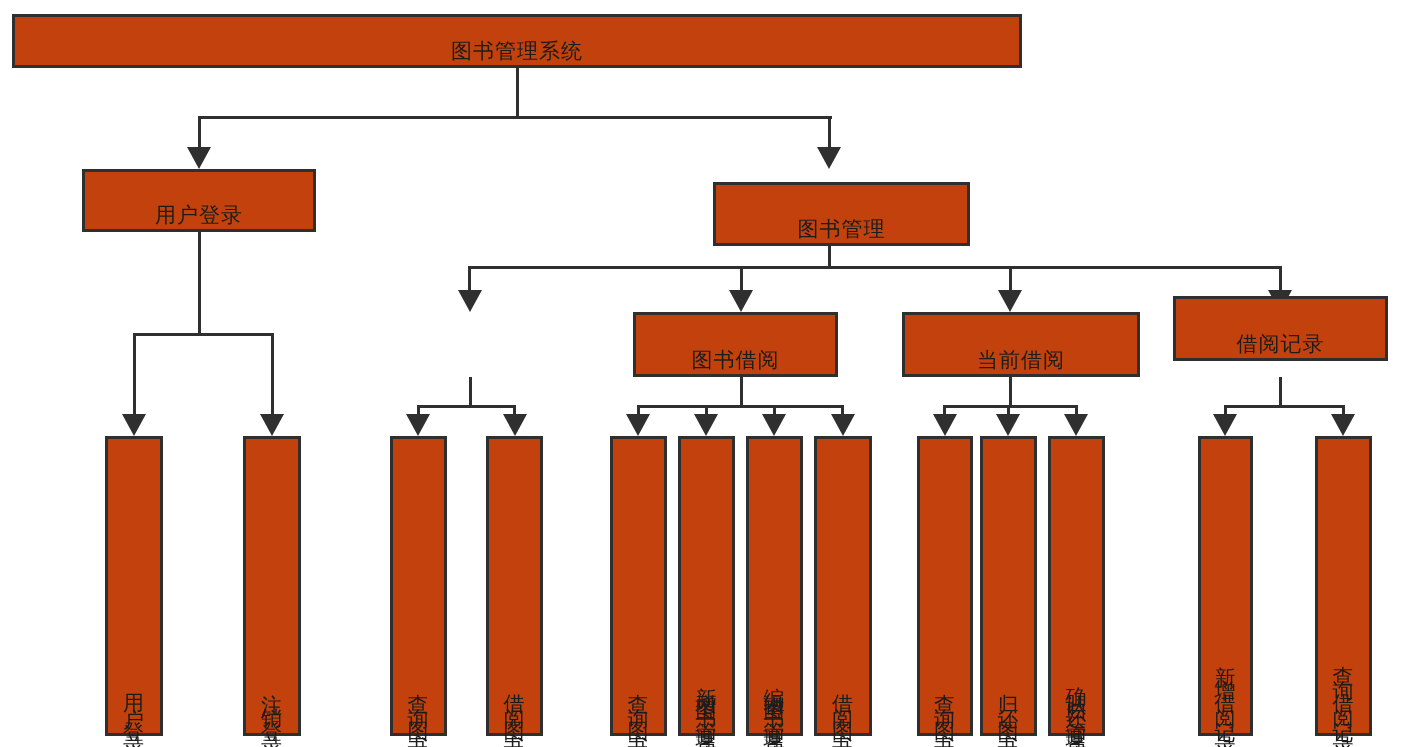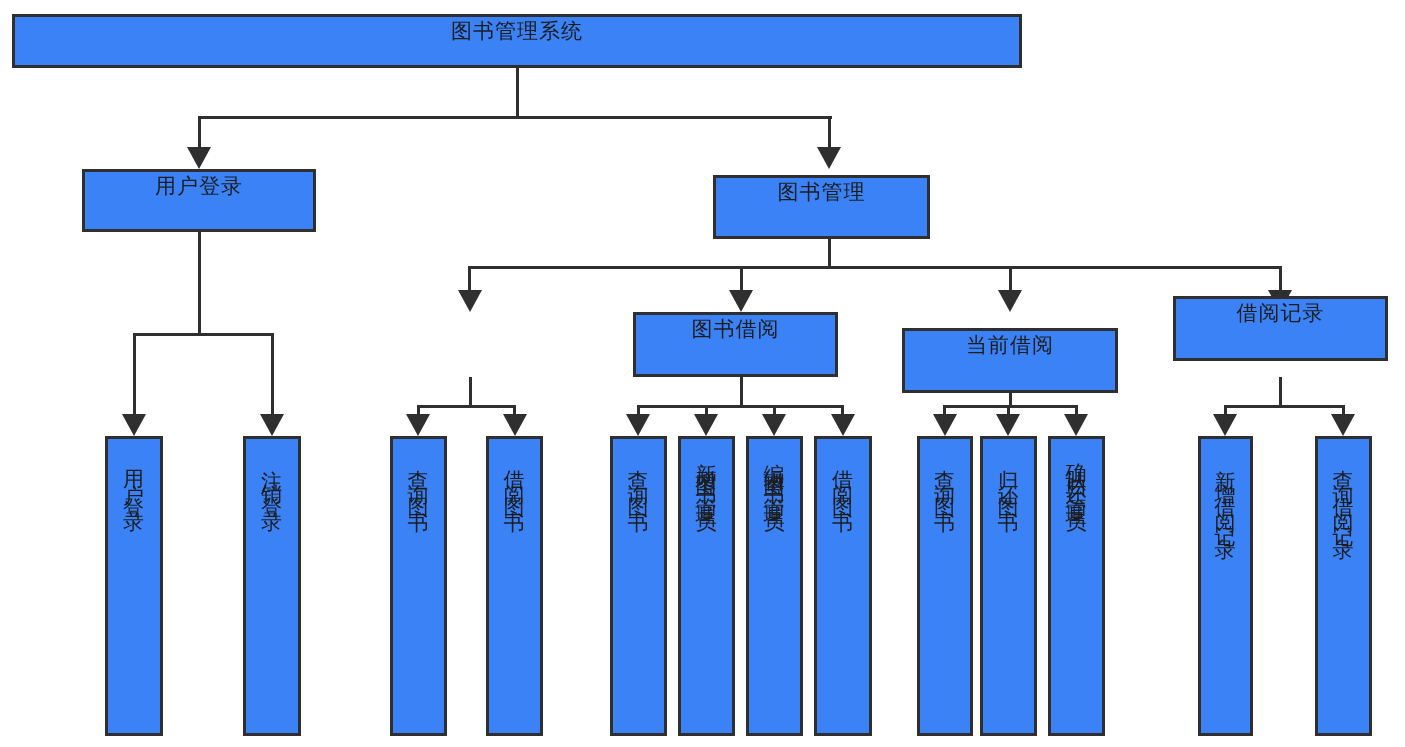--- a/index.html
+++ b/index.html
@@ -10,24 +10,24 @@
   #stage{
     position:relative;
     width:1405px;height:747px;
     background:#ffffff;
     font-family:"Liberation Sans","DejaVu Sans",sans-serif;
     overflow:hidden;
   }
   .box{
     position:absolute;
     box-sizing:border-box;
-    background:#3b82f6;
+    background:#c2410c;
     border:3px solid var(--line);
     display:flex;
-    align-items:flex-start;
+    align-items:flex-end;
     justify-content:center;
     color:var(--text);
   }
   .hbox span{
     font-size:21px;
     letter-spacing:1px;
     white-space:nowrap;
   }
   .vbox .vtext{
     writing-mode:vertical-rl;
@@ -127,28 +127,28 @@
   <div class="line" style="left:1342px;top:405px;width:3px;height:11px"></div>
   <div class="arrow" style="left:1331px;top:414px"></div>
 
   <div class="box hbox" style="left:12px;top:14px;width:1010px;height:54px">
     <span>图书管理系统</span>
   </div>
 
   <div class="box hbox" style="left:82px;top:169px;width:234px;height:63px">
     <span>用户登录</span>
   </div>
-  <div class="box hbox" style="left:713px;top:175px;width:217px;height:64px">
+  <div class="box hbox" style="left:713px;top:182px;width:257px;height:64px">
     <span>图书管理</span>
   </div>
 
   <div class="box hbox" style="left:633px;top:312px;width:205px;height:65px">
     <span>图书借阅</span>
   </div>
-  <div class="box hbox" style="left:902px;top:328px;width:216px;height:65px">
+  <div class="box hbox" style="left:902px;top:312px;width:238px;height:65px">
     <span>当前借阅</span>
   </div>
   <div class="box hbox" style="left:1173px;top:296px;width:215px;height:65px">
     <span>借阅记录</span>
   </div>
 
   <div class="box vbox" style="left:105px;top:436px;width:58px;height:300px">
     <span class="vtext">用户登录</span>
   </div>
   <div class="box vbox" style="left:243px;top:436px;width:58px;height:300px">

